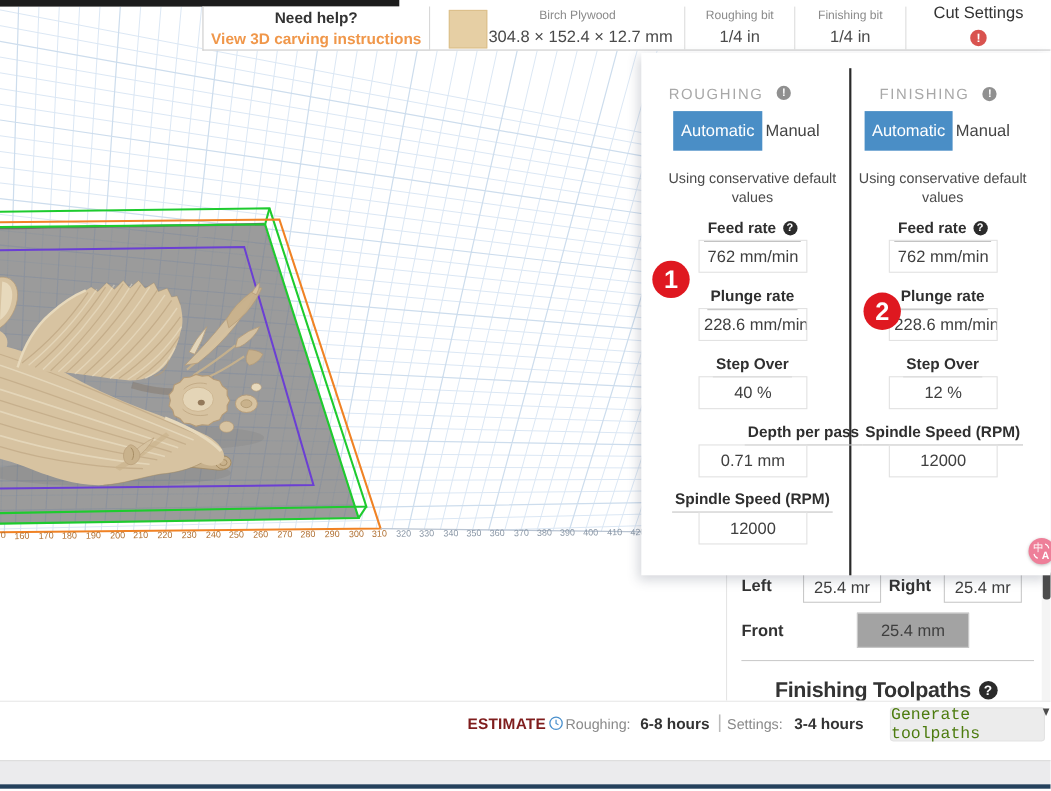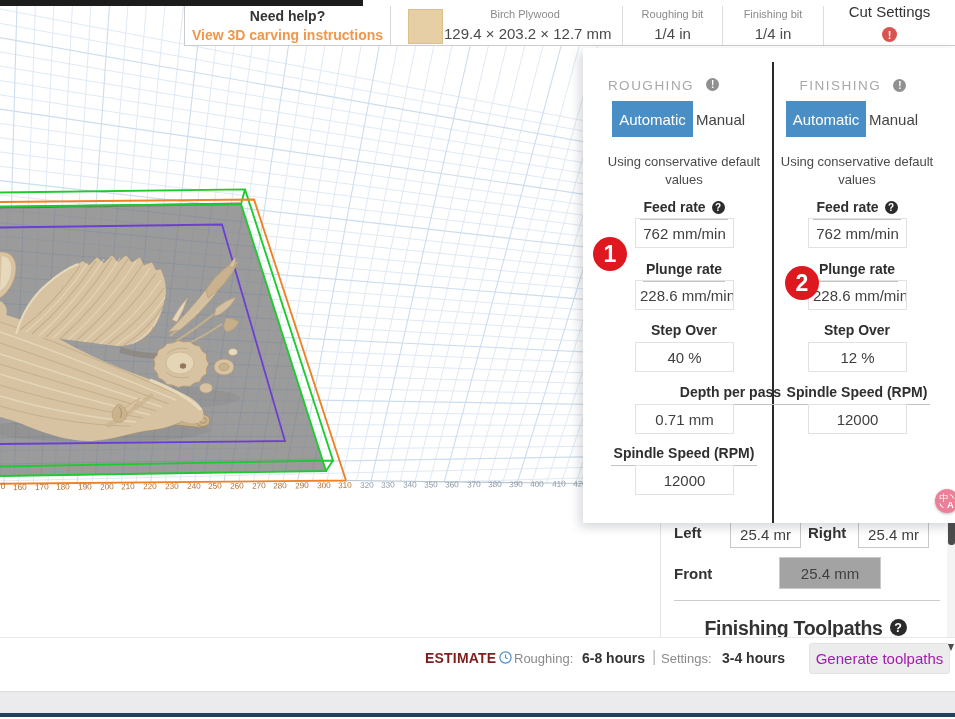--- a/index.html
+++ b/index.html
@@ -113,21 +113,21 @@
 
 <div class="abs" style="left:363px;top:0;width:592px;height:46px;background:#fff;border-bottom:1px solid #ccc;box-sizing:border-box;"></div>
 <div class="abs" style="left:0;top:0;width:363px;height:6px;background:#1c1c1c;"></div>
 <div class="abs bx" style="left:184px;top:6px;width:207px;height:40px;background:#fff;border-left:1px solid #ccc;border-right:1px solid #d8d8d8;border-bottom:1px solid #ccc;text-align:center;">
   <div style="font-size:14px;color:#333;font-weight:600;margin-top:2px;">Need help?</div>
   <div style="font-size:14px;color:#f0974a;font-weight:bold;margin-top:3px;">View 3D carving instructions</div>
 </div>
 
 <div class="abs" style="left:408px;top:9px;width:35px;height:35px;background:#e6cfa4;border:1px solid #dcc08c;box-sizing:border-box;"></div>
 <div class="abs" style="left:450px;top:8px;width:150px;text-align:center;font-size:11px;color:#8a8a8a;">Birch Plywood</div>
-<div class="abs" style="left:444px;top:25px;width:166px;text-align:center;font-size:15px;color:#4a4a4a;white-space:nowrap;">129.4 × 203.2 × 12.7 mm</div>
+<div class="abs" style="left:444px;top:25px;width:166px;text-align:center;font-size:15px;color:#4a4a4a;white-space:nowrap;">304.8 × 152.4 × 12.7 mm</div>
 <div class="abs" style="left:622px;top:6px;width:1px;height:39px;background:#ddd;"></div>
 <div class="abs" style="left:623px;top:8px;width:99px;text-align:center;font-size:11px;color:#8a8a8a;">Roughing bit</div>
 <div class="abs" style="left:623px;top:25px;width:99px;text-align:center;font-size:15px;color:#4a4a4a;">1/4 in</div>
 <div class="abs" style="left:722px;top:6px;width:1px;height:39px;background:#ddd;"></div>
 <div class="abs" style="left:723px;top:8px;width:100px;text-align:center;font-size:11px;color:#8a8a8a;">Finishing bit</div>
 <div class="abs" style="left:723px;top:25px;width:100px;text-align:center;font-size:15px;color:#4a4a4a;">1/4 in</div>
 <div class="abs" style="left:823px;top:6px;width:1px;height:39px;background:#ddd;"></div>
 <div class="abs" style="left:824px;top:0;width:131px;height:45px;display:flex;align-items:center;justify-content:center;gap:7px;flex-direction:column;">
   <span style="font-size:15px;color:#333;">Cut Settings</span>
   <span class="ic" style="width:15px;height:15px;background:#d9534f;font-size:11px;">!</span>
@@ -226,21 +226,21 @@
 <div class="abs" style="left:425px;top:650px;font-size:14px;font-weight:bold;color:#7f1d1d;letter-spacing:0.2px;">ESTIMATE</div>
 <svg class="abs" style="left:499px;top:651px;" width="13" height="13" viewBox="0 0 13 13">
       <circle cx="6.5" cy="6.5" r="5.6" fill="none" stroke="#4a90cd" stroke-width="1.2"></circle>
       <path d="M6.5,3.4 L6.5,6.7 L8.7,7.8" fill="none" stroke="#4a90cd" stroke-width="1.1"></path>
     </svg>
 <div class="abs" style="left:514px;top:651px;font-size:13px;color:#8a8a8a;">Roughing:</div>
 <div class="abs" style="left:582px;top:650px;font-size:14px;font-weight:bold;color:#333;">6-8 hours</div>
 <div class="abs" style="left:652px;top:647px;font-size:17px;color:#bbb;">|</div>
 <div class="abs" style="left:661px;top:651px;font-size:13px;color:#8a8a8a;">Settings:</div>
 <div class="abs" style="left:722px;top:650px;font-size:14px;font-weight:bold;color:#333;">3-4 hours</div>
-<div class="abs bx" style="left:809px;top:643px;width:141px;height:31px;background:#ececec;border:1px solid #e3e3e3;border-radius:3px;font-size:15px;color:#a21caf;display:flex;align-items:center;justify-content:center;">Generate toolpaths</div>
+<div class="abs bx" style="left:809px;top:643px;width:141px;height:31px;background:#ececec;border:1px solid #e3e3e3;border-radius:3px;font-size:15px;color:#4d7c0f;display:flex;align-items:center;justify-content:center;font-family:Liberation Mono, monospace;">Generate toolpaths</div>
 <div class="abs" style="left:948px;top:644px;width:0;height:0;border-left:3.5px solid transparent;border-right:3.5px solid transparent;border-top:7px solid #4c4c4c;"></div>
 
 <div class="abs bx" style="left:0;top:691px;width:955px;height:22px;background:#ebebed;border-top:1px solid #dcdcdc;"></div>
 <div class="abs" style="left:0;top:713px;width:955px;height:4px;background:#24415c;"></div>
 
 <div class="abs" style="left:935px;top:489px;width:24px;height:24px;border-radius:50%;background:#ee7f99;box-shadow:0 1px 3px rgba(0,0,0,0.25);">
   <svg width="24" height="24" viewBox="0 0 24 24">
     <text x="9" y="12" font-size="9.5" fill="#fff" text-anchor="middle" font-family="Liberation Sans, sans-serif">中</text>
     <text x="15.5" y="19" font-size="9.5" font-weight="bold" fill="#fff" text-anchor="middle" font-family="Liberation Sans, sans-serif">A</text>
     <path d="M15,5.5 a5,5 0 0 1 3.5,4" stroke="#fff" stroke-width="1" fill="none"></path>

